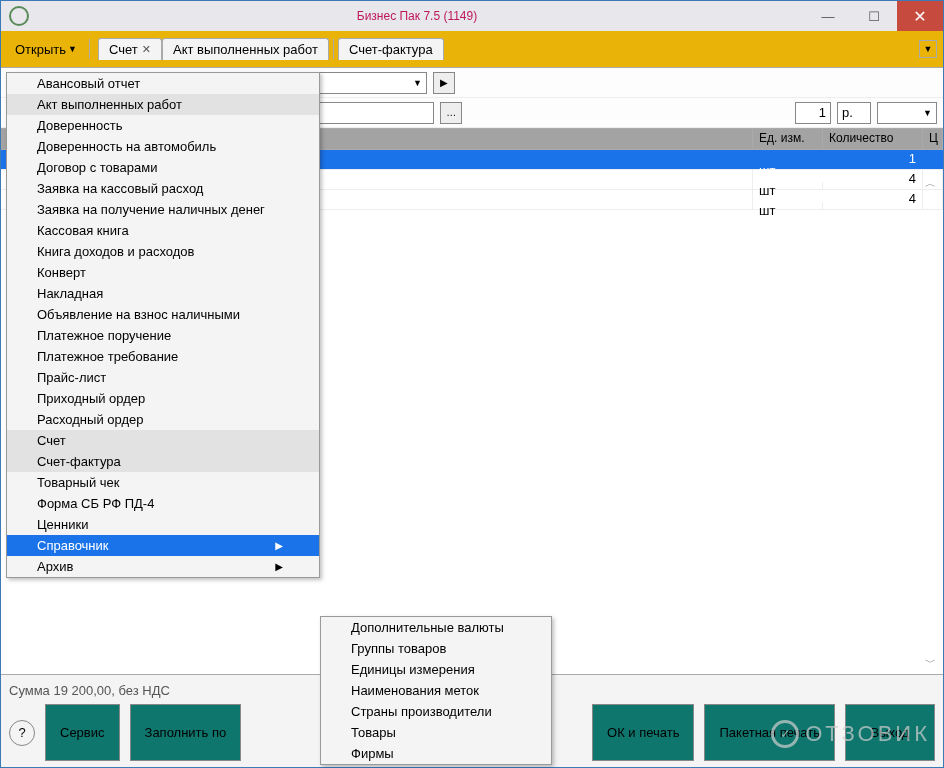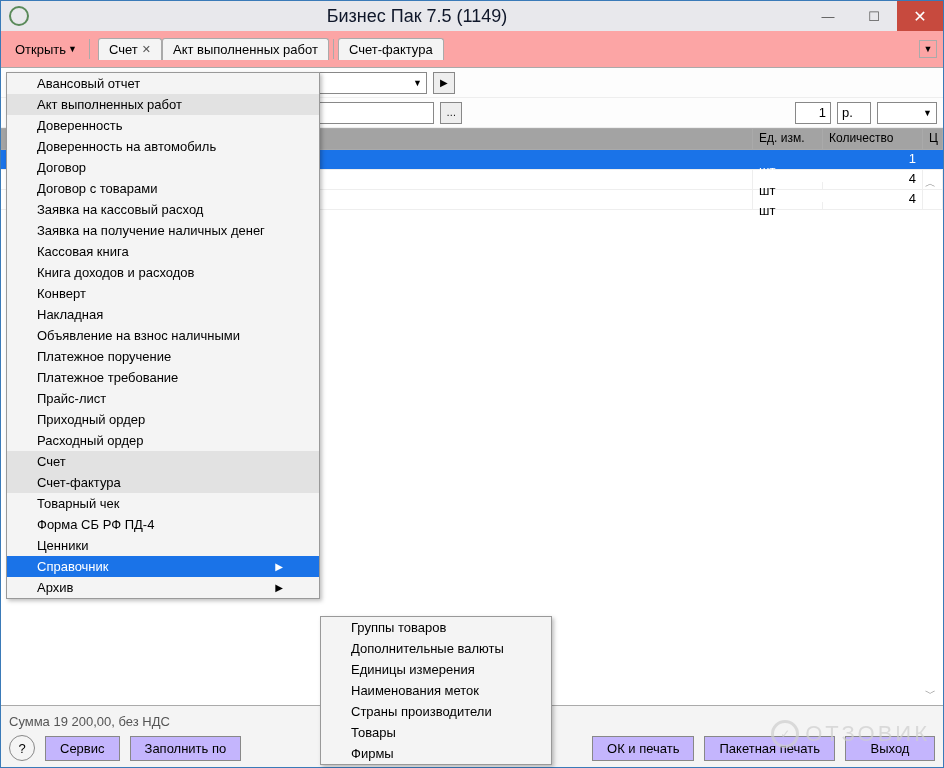--- a/index.html
+++ b/index.html
@@ -1,24 +1,24 @@
 <!DOCTYPE html>
 <html><head>
 <meta charset="utf-8">
 <style>
 * { box-sizing: border-box; margin: 0; padding: 0; }
 body { font-family: "Segoe UI", Tahoma, sans-serif; font-size: 13px; background: #fff; width: 944px; height: 768px; overflow: hidden; }
 .window { border: 1px solid #3a7ab8; width: 944px; height: 768px; display: flex; flex-direction: column; }
 .titlebar { background: #e8e8ec; height: 30px; display: flex; align-items: center; position: relative; }
 .titlebar .icon { width: 20px; height: 20px; margin-left: 8px; border-radius: 50%; border: 2px solid #5a8a5a; display: inline-block; }
-.titlebar .title { flex: 1; text-align: center; color: #0f172a; font-size: 18px; }
+.titlebar .title { flex: 1; text-align: center; color: #be185d; font-size: 12px; }
 .titlebar .winbtns { display: flex; height: 100%; }
 .titlebar .winbtn { width: 46px; display: flex; align-items: center; justify-content: center; color: #555; }
 .titlebar .winbtn.close { background: #c74a3e; color: #fff; font-size: 16px; }
-.toolbar { height: 28px; display: flex; align-items: center; border-bottom: 1px solid #aaa; padding: 18px 6px; gap: 0; background: #fca5a5; position: relative; }
+.toolbar { height: 28px; display: flex; align-items: center; border-bottom: 1px solid #aaa; padding: 18px 6px; gap: 0; background: #eab308; position: relative; }
 .toolbar .tbtn { padding: 2px 8px; display: flex; align-items: center; gap: 2px; }
 .caret { font-size: 9px; }
 .tabsrow { display: flex; align-items: center; gap: 0; margin-left: 4px; }
 .tab { padding: 3px 10px; border: 1px solid #aaa; border-bottom: none; background: #f4f4f4; border-radius: 3px 3px 0 0; display: flex; align-items: center; gap: 4px; font-size: 13px; }
 .tab .x { color: #555; font-size: 11px; }
 .divider { width: 1px; background: #aaa; height: 20px; margin: 0 4px; }
 .end-caret { margin-left: auto; width: 18px; height: 18px; border: 1px solid #aaa; display: flex; align-items: center; justify-content: center; font-size: 9px; }
 .formrow { height: 30px; display: flex; align-items: center; padding: 2px 6px; gap: 6px; background: #fdfdfd; border-bottom: 1px solid #eee; }
 .formrow .sqbtn { width: 22px; height: 22px; border: 1px solid #888; background: #eee; display: flex; align-items: center; justify-content: center; font-size: 10px; }
 .formrow label { padding: 0 4px; }
@@ -39,21 +39,21 @@
 .grid-row .gc { border-right: 1px solid #eee; padding: 1px 6px; }
 .grid-row.sel { background: #1a73e8; color: #fff; }
 .grid-row.sel .gc { border-right-color: #1a73e8; }
 .gc-name { flex: 1; overflow: hidden; white-space: nowrap; }
 .gc-ed { width: 70px; margin-top: 12px; }
 .gc-q { width: 100px; text-align: right; }
 .gc-c { width: 20px; }
 .footer { border-top: 1px solid #aaa; background: #f4f4f4; padding: 6px 8px; }
 .footer .sumrow { font-size: 13px; color: #555; padding: 2px 0 6px; }
 .footer .btnrow { display: flex; align-items: center; gap: 10px; }
-.footer .btn { border: 1px solid #888; background: #c4b5fd; padding: 4px 14px; font: inherit; }
+.footer .btn { border: 1px solid #888; background: #0f766e; padding: 20px 14px; font: inherit; }
 .footer .help { width: 26px; height: 26px; border: 1px solid #888; border-radius: 50%; display: flex; align-items: center; justify-content: center; }
 .footer .spacer { flex: 1; }
 .dropdown { position: absolute; top: 72px; left: 6px; width: 314px; background: #f4f4f4; border: 1px solid #999; box-shadow: 2px 2px 4px rgba(0,0,0,0.25); z-index: 50; }
 .dropdown .mi { padding: 3px 36px 3px 30px; font-size: 13px; display: flex; align-items: center; justify-content: space-between; }
 .dropdown .mi.shade { background: #e2e2e2; }
 .dropdown .mi.hl { background: #1a73e8; color: #fff; }
 .dropdown .mi .arr { font-size: 10px; }
 .submenu { position: absolute; top: 616px; left: 320px; width: 232px; background: #f4f4f4; border: 1px solid #999; box-shadow: 2px 2px 4px rgba(0,0,0,0.25); z-index: 51; }
 .submenu .mi { padding: 3px 18px 3px 30px; font-size: 13px; }
 .watermark { position: absolute; right: 14px; bottom: 20px; color: #cfcfcf; letter-spacing: 3px; font-size: 22px; display: flex; align-items: center; gap: 6px; opacity: 0.7; pointer-events: none; }
@@ -176,23 +176,20 @@
     <div class="mi shade">
       <span>Акт выполненных работ</span>
     </div>
     <div class="mi">
       <span>Доверенность</span>
     </div>
     <div class="mi">
       <span>Доверенность на автомобиль</span>
     </div>
     <div class="mi">
-      <span>Договор</span>
-    </div>
-    <div class="mi">
       <span>Договор с товарами</span>
     </div>
     <div class="mi">
       <span>Заявка на кассовый расход</span>
     </div>
     <div class="mi">
       <span>Заявка на получение наличных денег</span>
     </div>
     <div class="mi">
       <span>Кассовая книга</span>
@@ -242,22 +239,22 @@
     <div class="mi hl">
       <span>Справочник</span>
       <span class="arr">▶</span>
     </div>
     <div class="mi">
       <span>Архив</span>
       <span class="arr">▶</span>
     </div>
   </div>
 <div class="submenu" id="submenu">
+    <div class="mi">Дополнительные валюты</div>
     <div class="mi">Группы товаров</div>
-    <div class="mi">Дополнительные валюты</div>
     <div class="mi">Единицы измерения</div>
     <div class="mi">Наименования меток</div>
     <div class="mi">Страны производители</div>
     <div class="mi">Товары</div>
     <div class="mi">Фирмы</div>
   </div>
 
 <div class="watermark">
   <span class="ring">✓</span>
   <span>ОТЗОВИК</span>

